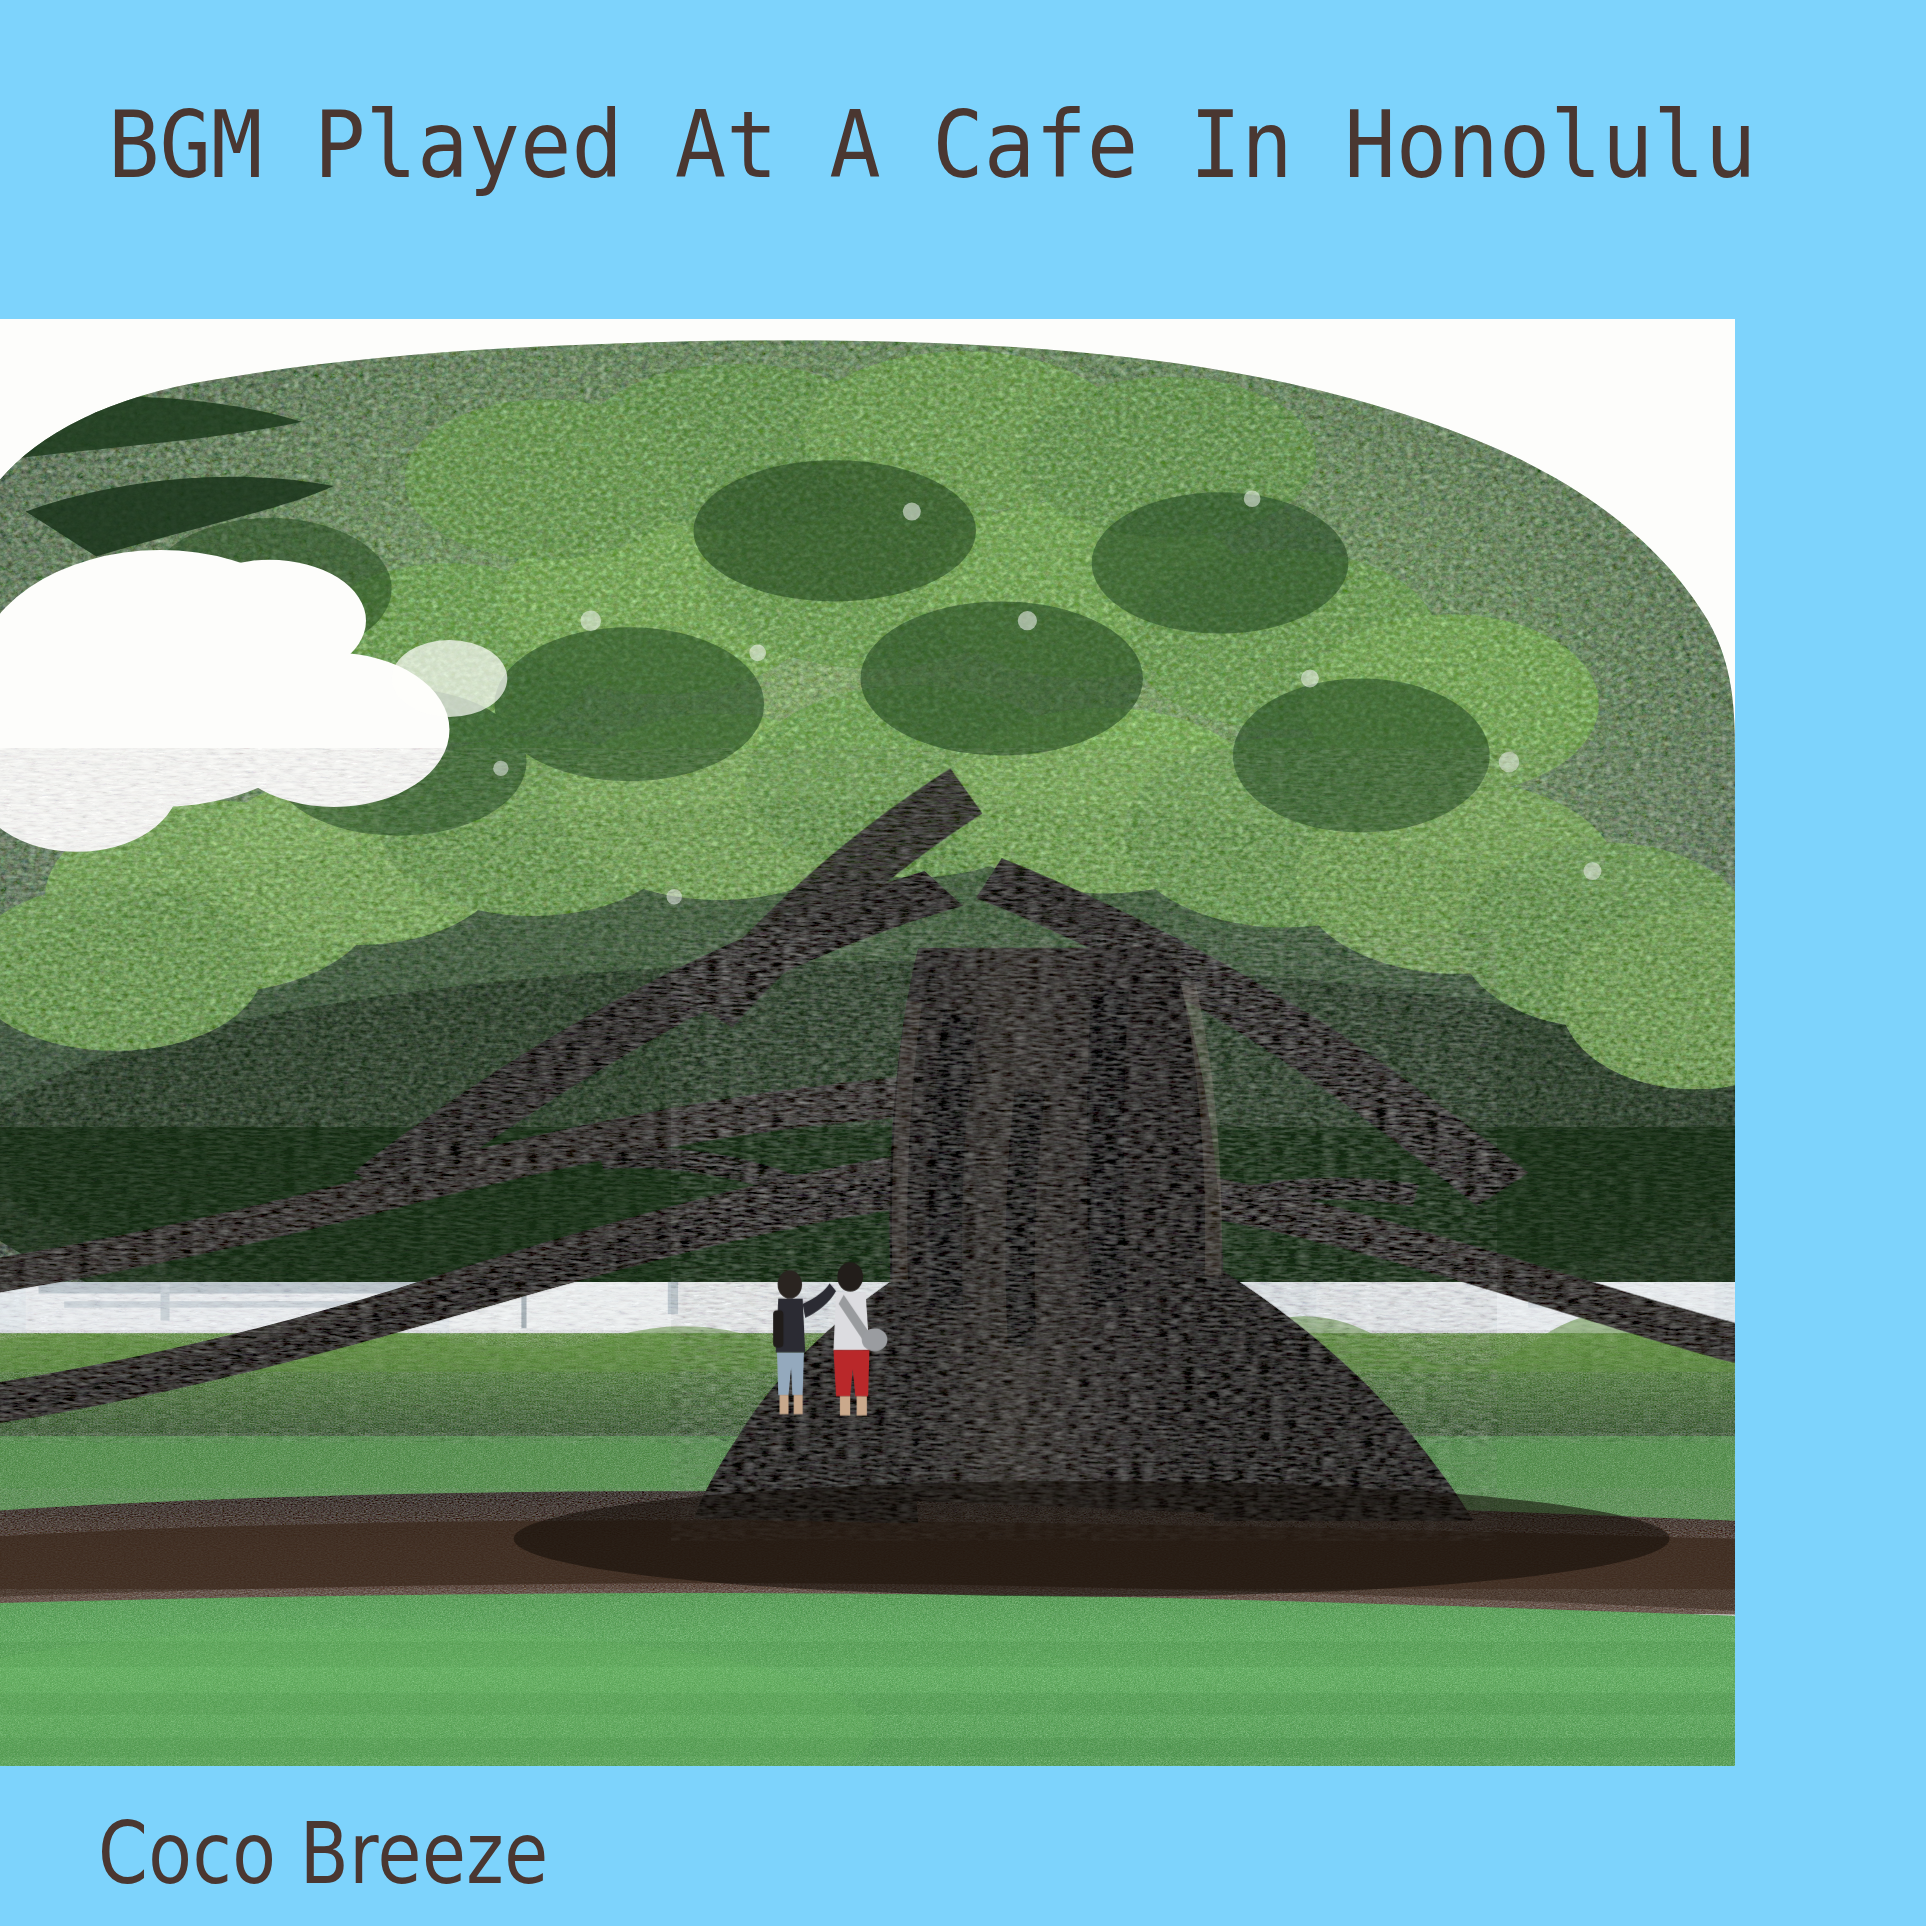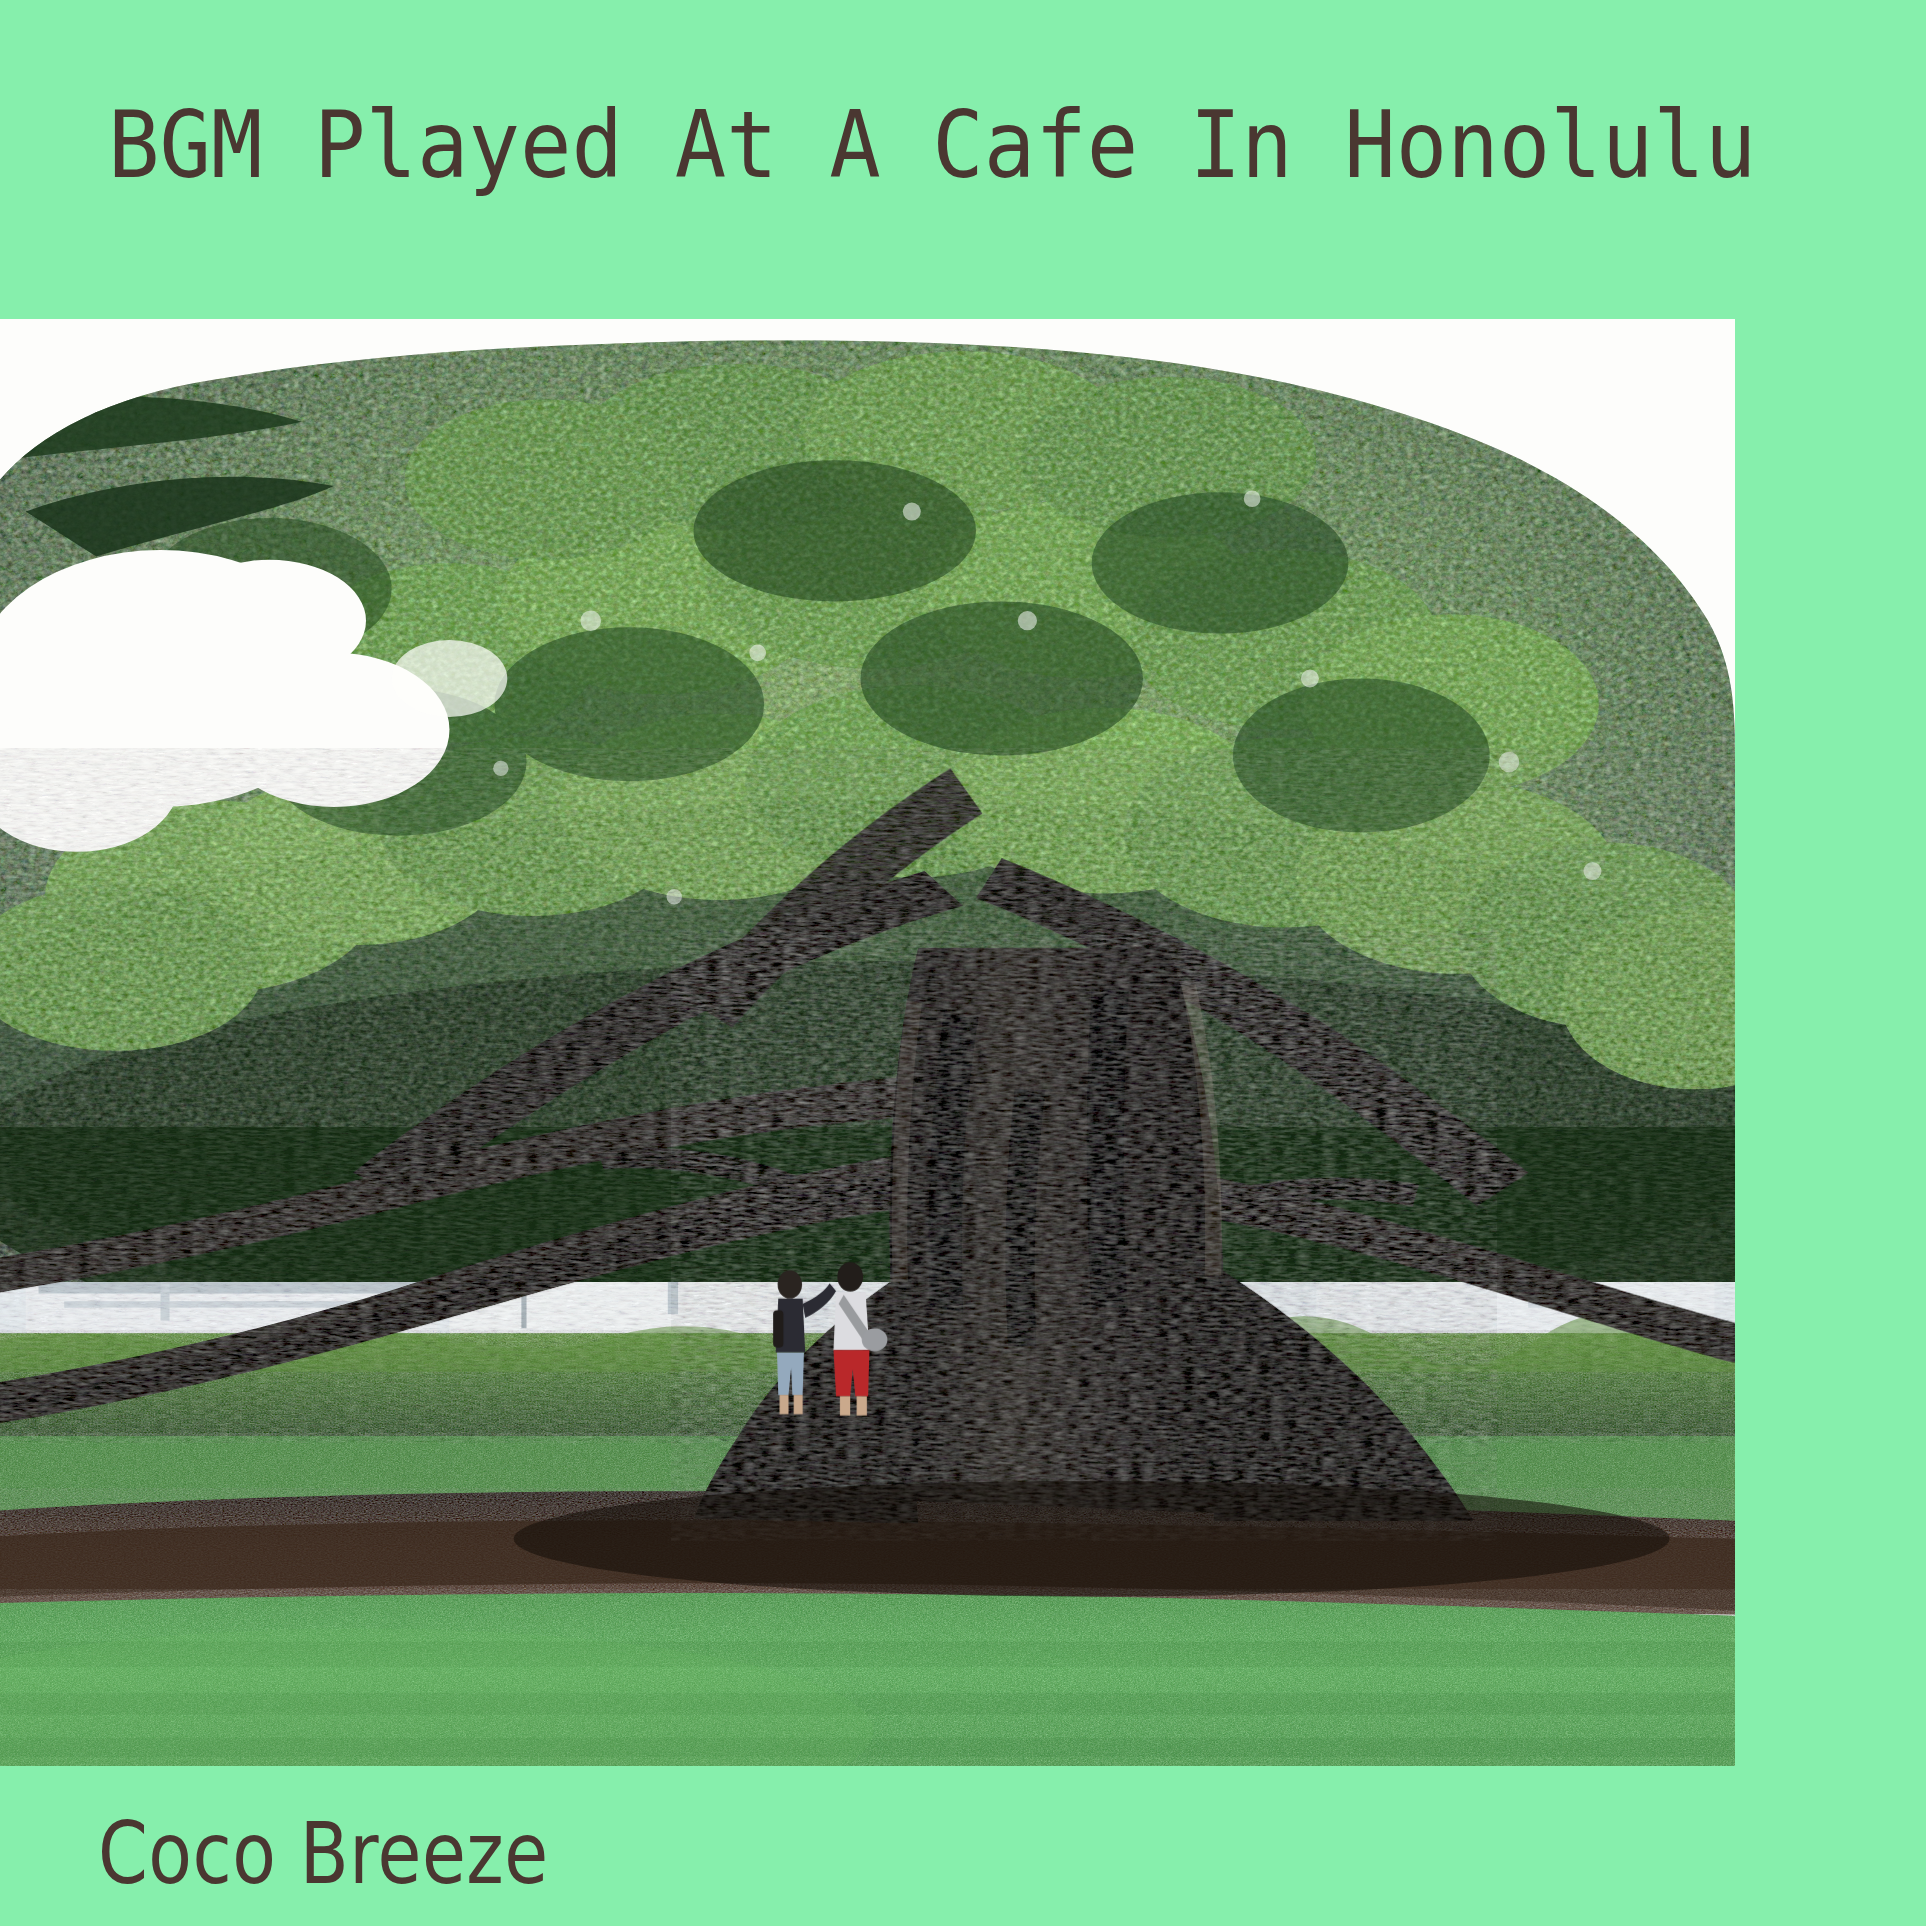--- a/index.html
+++ b/index.html
@@ -12,21 +12,21 @@
     height: 1926px;
     position: relative;
     overflow: hidden;
     font-family: "Liberation Sans", sans-serif;
   }
 
   
   #album-cover {
     position: absolute;
     inset: 0;
-    background: #86efac;
+    background: #7dd3fc;
   }
 
   
   #album-title {
     position: absolute;
     left: 108px;
     top: 98px;
     width: 1734px;
     height: 103px;
     color: #4a3731;

